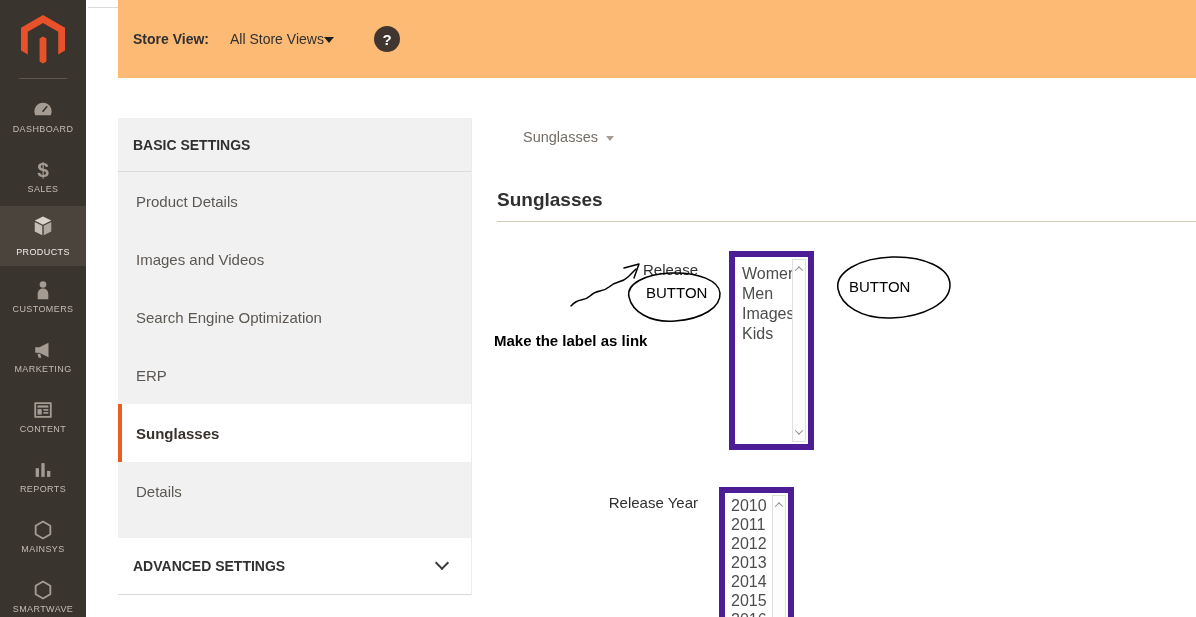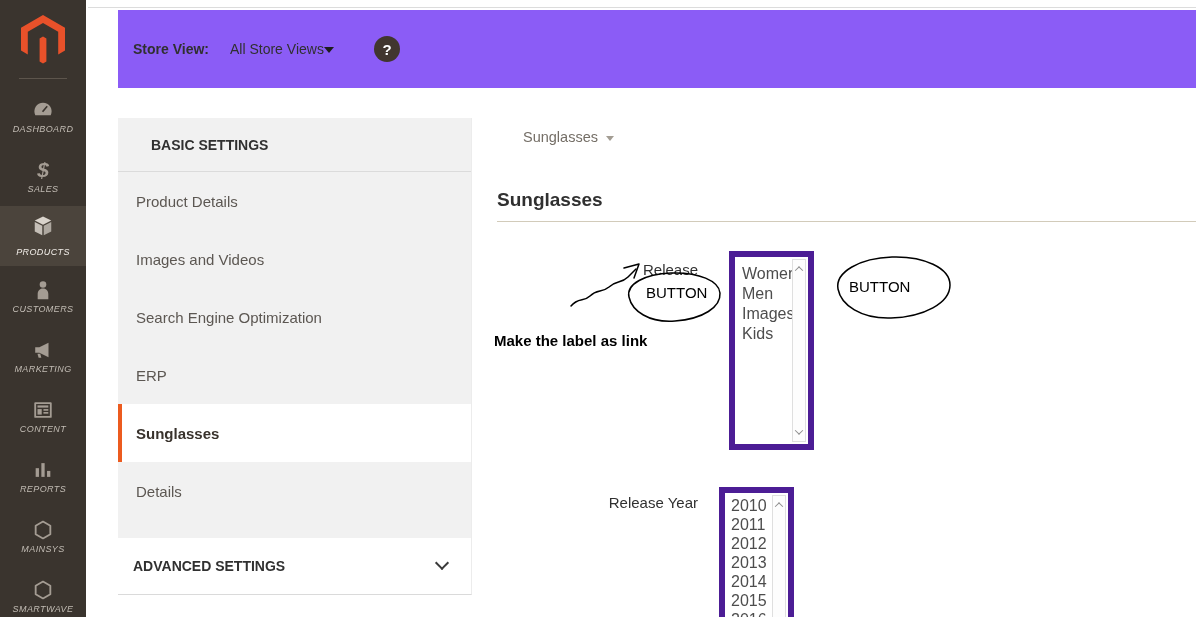--- a/index.html
+++ b/index.html
@@ -5,21 +5,21 @@
   * { margin:0; padding:0; box-sizing:border-box; }
   html,body { width:1196px; height:617px; }
   body {
     position:relative; overflow:hidden; background:#ffffff;
     font-family:"Liberation Sans", sans-serif; color:#303030;
   }
 
   
   .sidebar {
     position:absolute; left:0; top:0; width:86px; height:617px;
-    background:#3a342e; z-index:5;font-style:italic;
+    background:#3a342e; z-index:5;
   }
   .logo-wrap { position:absolute; left:21px; top:15px; width:44px; height:49px; cursor:pointer; }
   .logo-divider { position:absolute; left:19px; top:78px; width:48px; height:1px; background:#5d554c; }
   .nav { position:absolute; left:0; top:86px; width:86px; }
   .nav-item {
     width:86px; height:60px; display:flex; flex-direction:column;
     align-items:center; justify-content:center; gap:3px; cursor:pointer;
   }
   .nav-item.active { background:#4b443c;gap:10px; }
   .nav-item .nav-label {
@@ -29,22 +29,22 @@
   .nav-icon { width:22px; height:22px; display:block; }
   .nav-icon svg { display:block; width:22px; height:22px; }
   .icon-fill { fill:#a49c93; }
   .icon-stroke { fill:none; stroke:#a49c93; stroke-width:2; stroke-linejoin:round; }
   .nav-item.active .icon-fill { fill:#d9d3cb; }
   .dollar-glyph { font-size:21px; font-weight:bold; color:#a49c93; line-height:22px; display:block; text-align:center; }
 
   
   .top-hairline { position:absolute; left:88px; right:0; top:7px; height:1px; background:#dcdcdc; }
   .header-band {
-    position:absolute; left:118px; right:0; top:10px; height:78px;
-    background:#8b5cf6;
+    position:absolute; left:118px; right:0; top:0; height:78px;
+    background:#fdba74;
   }
   .store-view-label { position:absolute; left:15px; top:31px; font-size:14px; font-weight:bold; color:#303030; }
   .store-view-value {
     position:absolute; left:112px; top:31px; font-size:14px; color:#303030;
     cursor:pointer; display:flex; align-items:center; 
   }
   .caret-down-solid {
     width:0; height:0; border-left:5px solid transparent; border-right:5px solid transparent;
     border-top:6px solid #1d1d1d; display:inline-block; margin-top:2px;
   }
@@ -54,21 +54,21 @@
     display:flex; align-items:center; justify-content:center; cursor:pointer;
   }
 
   
   .panel {
     position:absolute; left:118px; top:118px; width:354px;
     border-right:1px solid #ececec; border-bottom:1px solid #dadada;
   }
   .panel-header {
     height:54px; background:#f1f1f1; border-bottom:1px solid #dbdbdb;
-    display:flex; align-items:center; padding-left:33px;
+    display:flex; align-items:center; padding-left:15px;
     font-size:14px; font-weight:bold; color:#303030;
   }
   .panel-item {
     height:58px; background:#f1f1f1; display:flex; align-items:center;
     padding-left:18px; font-size:15px; color:#5c5752; cursor:pointer;
   }
   .panel-item.active {
     background:#ffffff; border-left:4px solid #ec5b1f; padding-left:14px;
     color:#38322c; font-weight:bold;
   }

